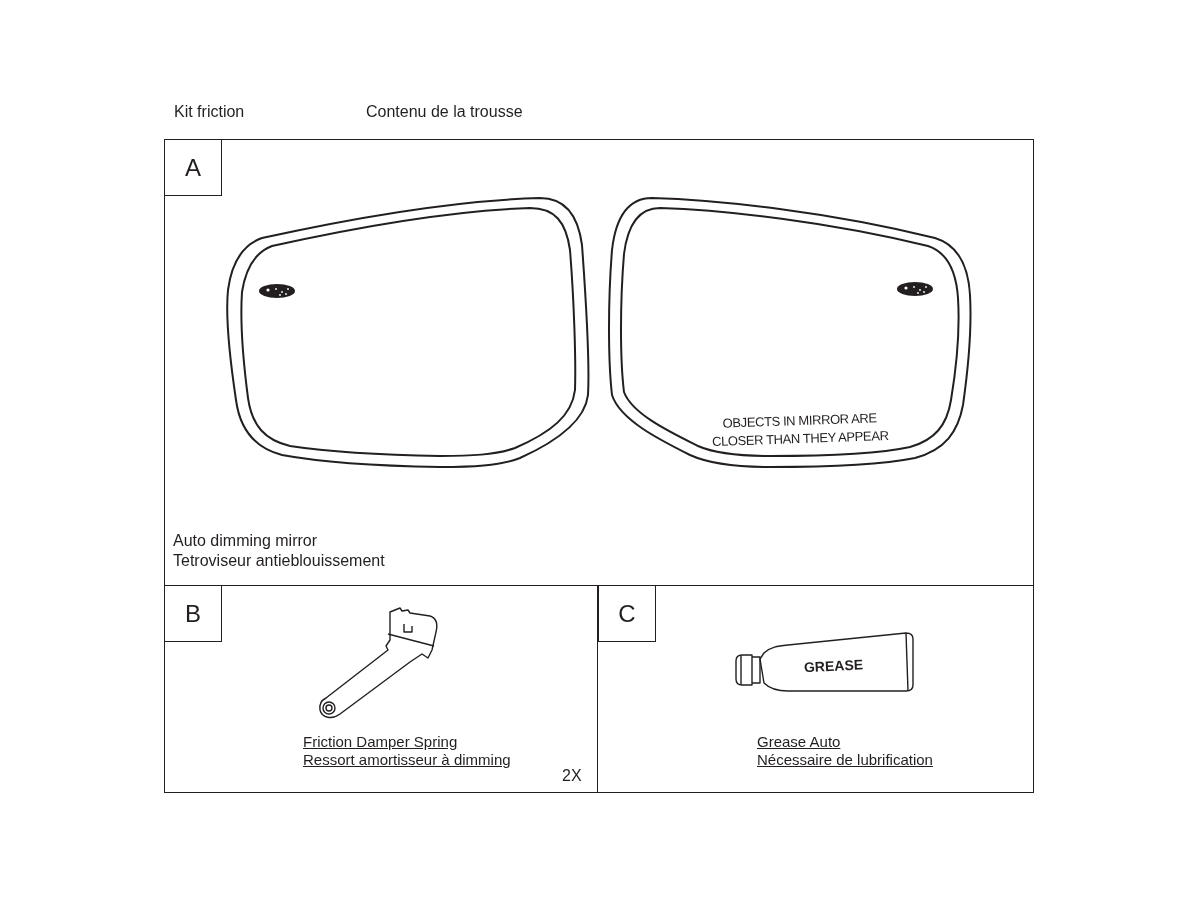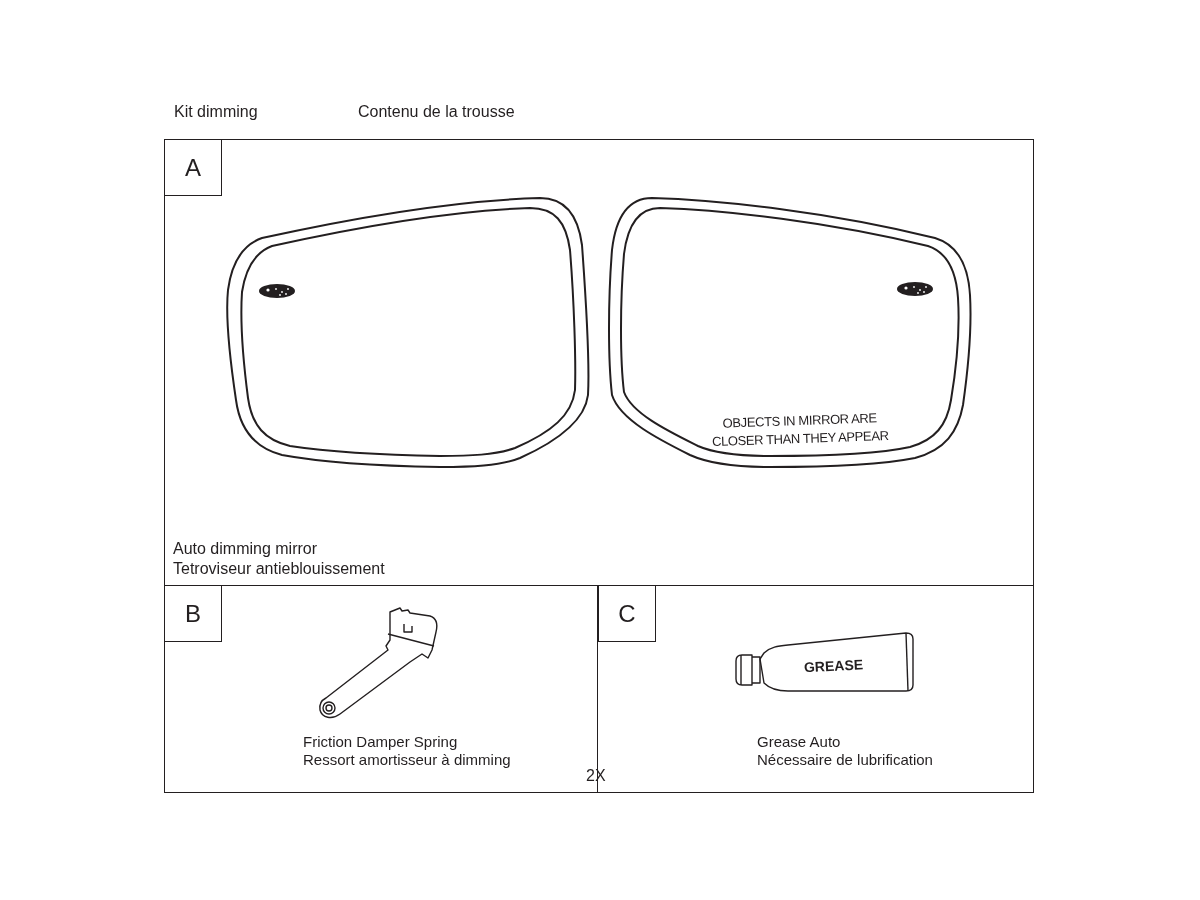--- a/index.html
+++ b/index.html
@@ -9,28 +9,28 @@
   .frame { position: absolute; left: 164px; top: 139px; width: 870px; height: 654px;
            border: 1.5px solid #231f20; box-sizing: border-box; }
   .hline { position: absolute; left: 164px; top: 585px; width: 870px; height: 0;
            border-top: 1.5px solid #231f20; }
   .vline { position: absolute; left: 597px; top: 585px; width: 0; height: 208px;
            border-left: 1.5px solid #231f20; }
   .tag { position: absolute; width: 58px; height: 57px; border: 1.5px solid #231f20;
          box-sizing: border-box; font-size: 24px; display: flex; align-items: center;
          justify-content: center; background: #fff; }
   .cap { position: absolute; font-size: 16px; line-height: 20px; }
-  .cap2 { position: absolute; font-size: 15px; line-height: 18px; }
+  .cap2 { position: absolute; font-size: 15px; line-height: 18px; text-decoration: underline; }
   svg { position: absolute; overflow: visible; }
 </style>
 </head>
 <body>
 
-<div class="hdr" style="left:174px">Kit dimming</div>
-<div class="hdr" style="left:358px">Contenu de la trousse</div>
+<div class="hdr" style="left:174px">Kit friction</div>
+<div class="hdr" style="left:366px">Contenu de la trousse</div>
 
 <div class="frame"></div>
 <div class="hline"></div>
 <div class="vline"></div>
 
 <div class="tag" style="left:164px; top:139px;">A</div>
 
 <svg width="1200" height="900" style="left:0;top:0;">
   <g fill="none" stroke="#231f20" stroke-width="2">
     <path d="M262,238 C380,212 470,200 540,198 C565,198 578,215 582,245 C586,300 590,360 588,395 C585,420 560,440 520,458 C500,466 470,467 440,467 C380,466 320,462 282,455 C255,448 240,430 236,400 C230,360 225,320 228,290 C232,260 245,244 262,238 Z"></path>
@@ -65,42 +65,42 @@
       <circle cx="22" cy="12" r="0.9"></circle>
       <circle cx="28" cy="11" r="0.9"></circle>
   </g>
 </svg>
 
 <div style="position:absolute; left:700px; top:412px; width:200px; text-align:center; font-family:'Liberation Sans', sans-serif; font-size:13px; line-height:18px; letter-spacing:-0.4px; transform:rotate(-2deg);">
   <div>OBJECTS IN MIRROR ARE</div>
   <div>CLOSER THAN THEY APPEAR</div>
 </div>
 
-<div class="cap" style="left:173px; top:531px;margin-top:8px;">
+<div class="cap" style="left:173px; top:531px;">
   <div>Auto dimming mirror</div>
   <div>Tetroviseur antieblouissement</div>
 </div>
 
 <div class="tag" style="left:164px; top:585px;">B</div>
 
 <svg width="140" height="120" style="left:310px;top:602px;">
   <g fill="none" stroke="#231f20" stroke-width="1.4" stroke-linejoin="round">
     <path d="M80,10 L90,6 L92,9 L98,8 L100,11 L120,14 C126,16 128,22 126,30 L122,48 L118,56 L112,52 L100,60 L30,112 C22,118 12,116 10,108 C9,102 12,98 16,96 L78,48 L76,44 L80,38 Z"></path>
     <path d="M78,32 L124,44"></path>
     <path d="M94,22 L94,30 L102,30 L102,24"></path>
     <circle cx="19" cy="106" r="6"></circle>
     <circle cx="19" cy="106" r="3"></circle>
   </g>
 </svg>
 
 <div class="cap2" style="left:303px; top:733px;">
   <div>Friction Damper Spring</div>
   <div>Ressort amortisseur à dimming</div>
 </div>
-<div style="position:absolute; left:562px; top:767px; font-size:16px;margin-left:24px;">2X</div>
+<div style="position:absolute; left:562px; top:767px; font-size:16px;">2X</div>
 
 <div class="tag" style="left:598px; top:585px;">C</div>
 
 <svg width="200" height="80" style="left:730px;top:625px;">
   <g fill="none" stroke="#231f20" stroke-width="1.4" stroke-linejoin="round">
     <path d="M6,36 C6,32 8,30 12,30 L22,30 L22,60 L12,60 C8,60 6,58 6,54 Z"></path>
     <path d="M11,30 L11,60"></path>
     <path d="M22,32 L30,32 L30,58 L22,58"></path>
     <path d="M30,34 L34,28 C40,22 48,21 58,20 L176,8 C181,8 183,10 183,14 L183,60 C183,64 181,66 176,66 L58,66 C48,66 40,64 34,58 Z"></path>
     <path d="M176,8 L178,66"></path>

